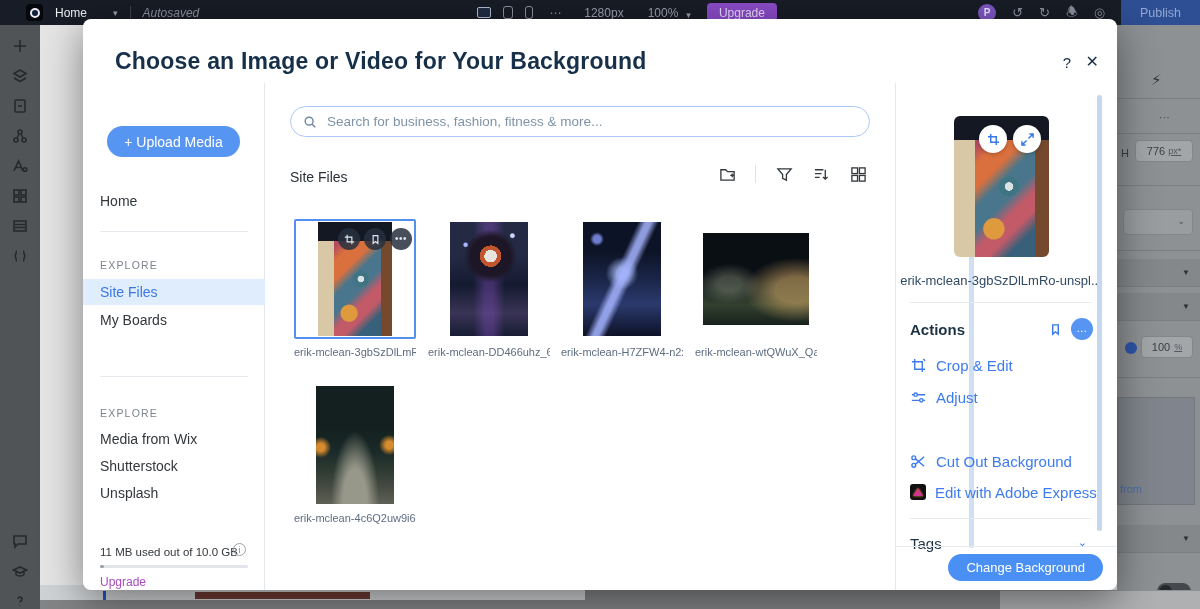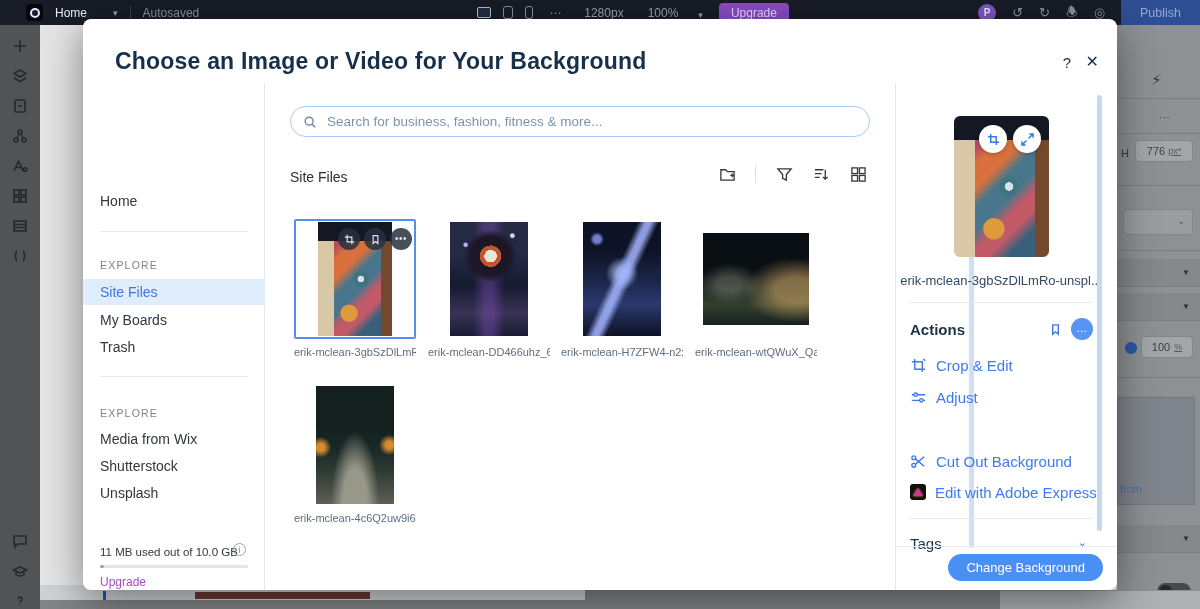--- a/index.html
+++ b/index.html
@@ -9,29 +9,29 @@
 
   
   .topbar{position:absolute;left:0;top:0;width:1200px;height:25px;background:#171c26;
     display:flex;align-items:center;color:#c9cdd4;font-size:12px;z-index:5;}
   .logo{width:17px;height:17px;margin-left:26px;border-radius:4px;background:#05070c;
     display:flex;align-items:center;justify-content:center;}
   .logo .dot{width:10px;height:10px;border-radius:50%;background:#11203a;border:2px solid #e8ecf2;}
   .tb-home{margin-left:12px;color:#eef1f5;display:flex;align-items:center;gap:26px;cursor:pointer;}
   .tb-chev{font-size:9px;color:#9aa2af;}
   .tb-sep{width:1px;height:14px;background:#3a4250;margin:0 12px;}
-  .tb-autosaved{color:#8b93a1;}
+  .tb-autosaved{color:#8b93a1;font-style:italic;}
   .tb-devices{display:flex;align-items:center;gap:12px;margin-left:278px;}
   .dev{width:13px;height:13px;border:1.4px solid #8b93a1;border-radius:2px;}
   .dev.desktop{width:14px;height:11px;border-color:#aebdd8;background:#232d42;}
   .dev.tablet{width:10px;height:13px;border-radius:3px;}
   .dev.phone{width:8px;height:13px;border-radius:3px;}
   .tb-dots{color:#8b93a1;letter-spacing:1px;margin-left:4px;}
   .tb-width{margin-left:22px;color:#9aa2af;}
-  .tb-zoom{margin-left:24px;color:#9aa2af;display:flex;align-items:flex-end;gap:20px;}
+  .tb-zoom{margin-left:24px;color:#9aa2af;display:flex;align-items:flex-end;gap:8px;}
   .tb-upgrade{margin-left:16px;background:#8a4bc8;color:#e9d9fb;border:none;border-radius:4px;
     font-size:12px;padding:3px 12px;height:19px;cursor:pointer;}
   .tb-right{position:absolute;right:0;top:0;height:25px;display:flex;align-items:center;}
   .avatar{width:18px;height:18px;border-radius:50%;background:#7e57c2;color:#f0e6ff;font-size:10px;
     display:flex;align-items:center;justify-content:center;font-weight:bold;}
   .tb-ico{margin-left:16px;color:#8b93a1;font-size:13px;cursor:pointer;}
   .publish{margin-left:16px;height:25px;background:#2e4f93;color:#93a8d3;border:none;
     font-size:12.5px;padding:0 19px;cursor:pointer;}
 
   
@@ -331,26 +331,26 @@
       <div class="red"></div>
       <div class="blue"></div>
   </div>
 
   <div class="modal">
     <div class="m-title">Choose an Image or Video for Your Background</div>
     <span class="m-help">?</span>
     <span class="m-close">✕</span>
 
     <div class="m-side">
+      <button class="upload-btn" style="top:43px">+ Upload Media</button>
       <div class="side-item" style="top:105px">Home</div>
       <div class="side-div" style="top:148px"></div>
       <span class="side-label" style="top:176px">EXPLORE</span>
       <div class="side-item active" style="top:196px">Site Files</div>
       <div class="side-item" style="top:224px">My Boards</div>
-      <div class="side-item" style="top:251px">Trash</div>
       <div class="side-div" style="top:293px"></div>
       <span class="side-label" style="top:324px">EXPLORE</span>
       <div class="side-item" style="top:343px">Media from Wix</div>
       <div class="side-item" style="top:370px">Shutterstock</div>
       <div class="side-item" style="top:397px">Unsplash</div>
       <span class="storage">11 MB used out of 10.0 GB</span>
       <div class="storage-info">i</div>
       <div class="storage-bar">
           <div class="fill"></div>
         </div>

